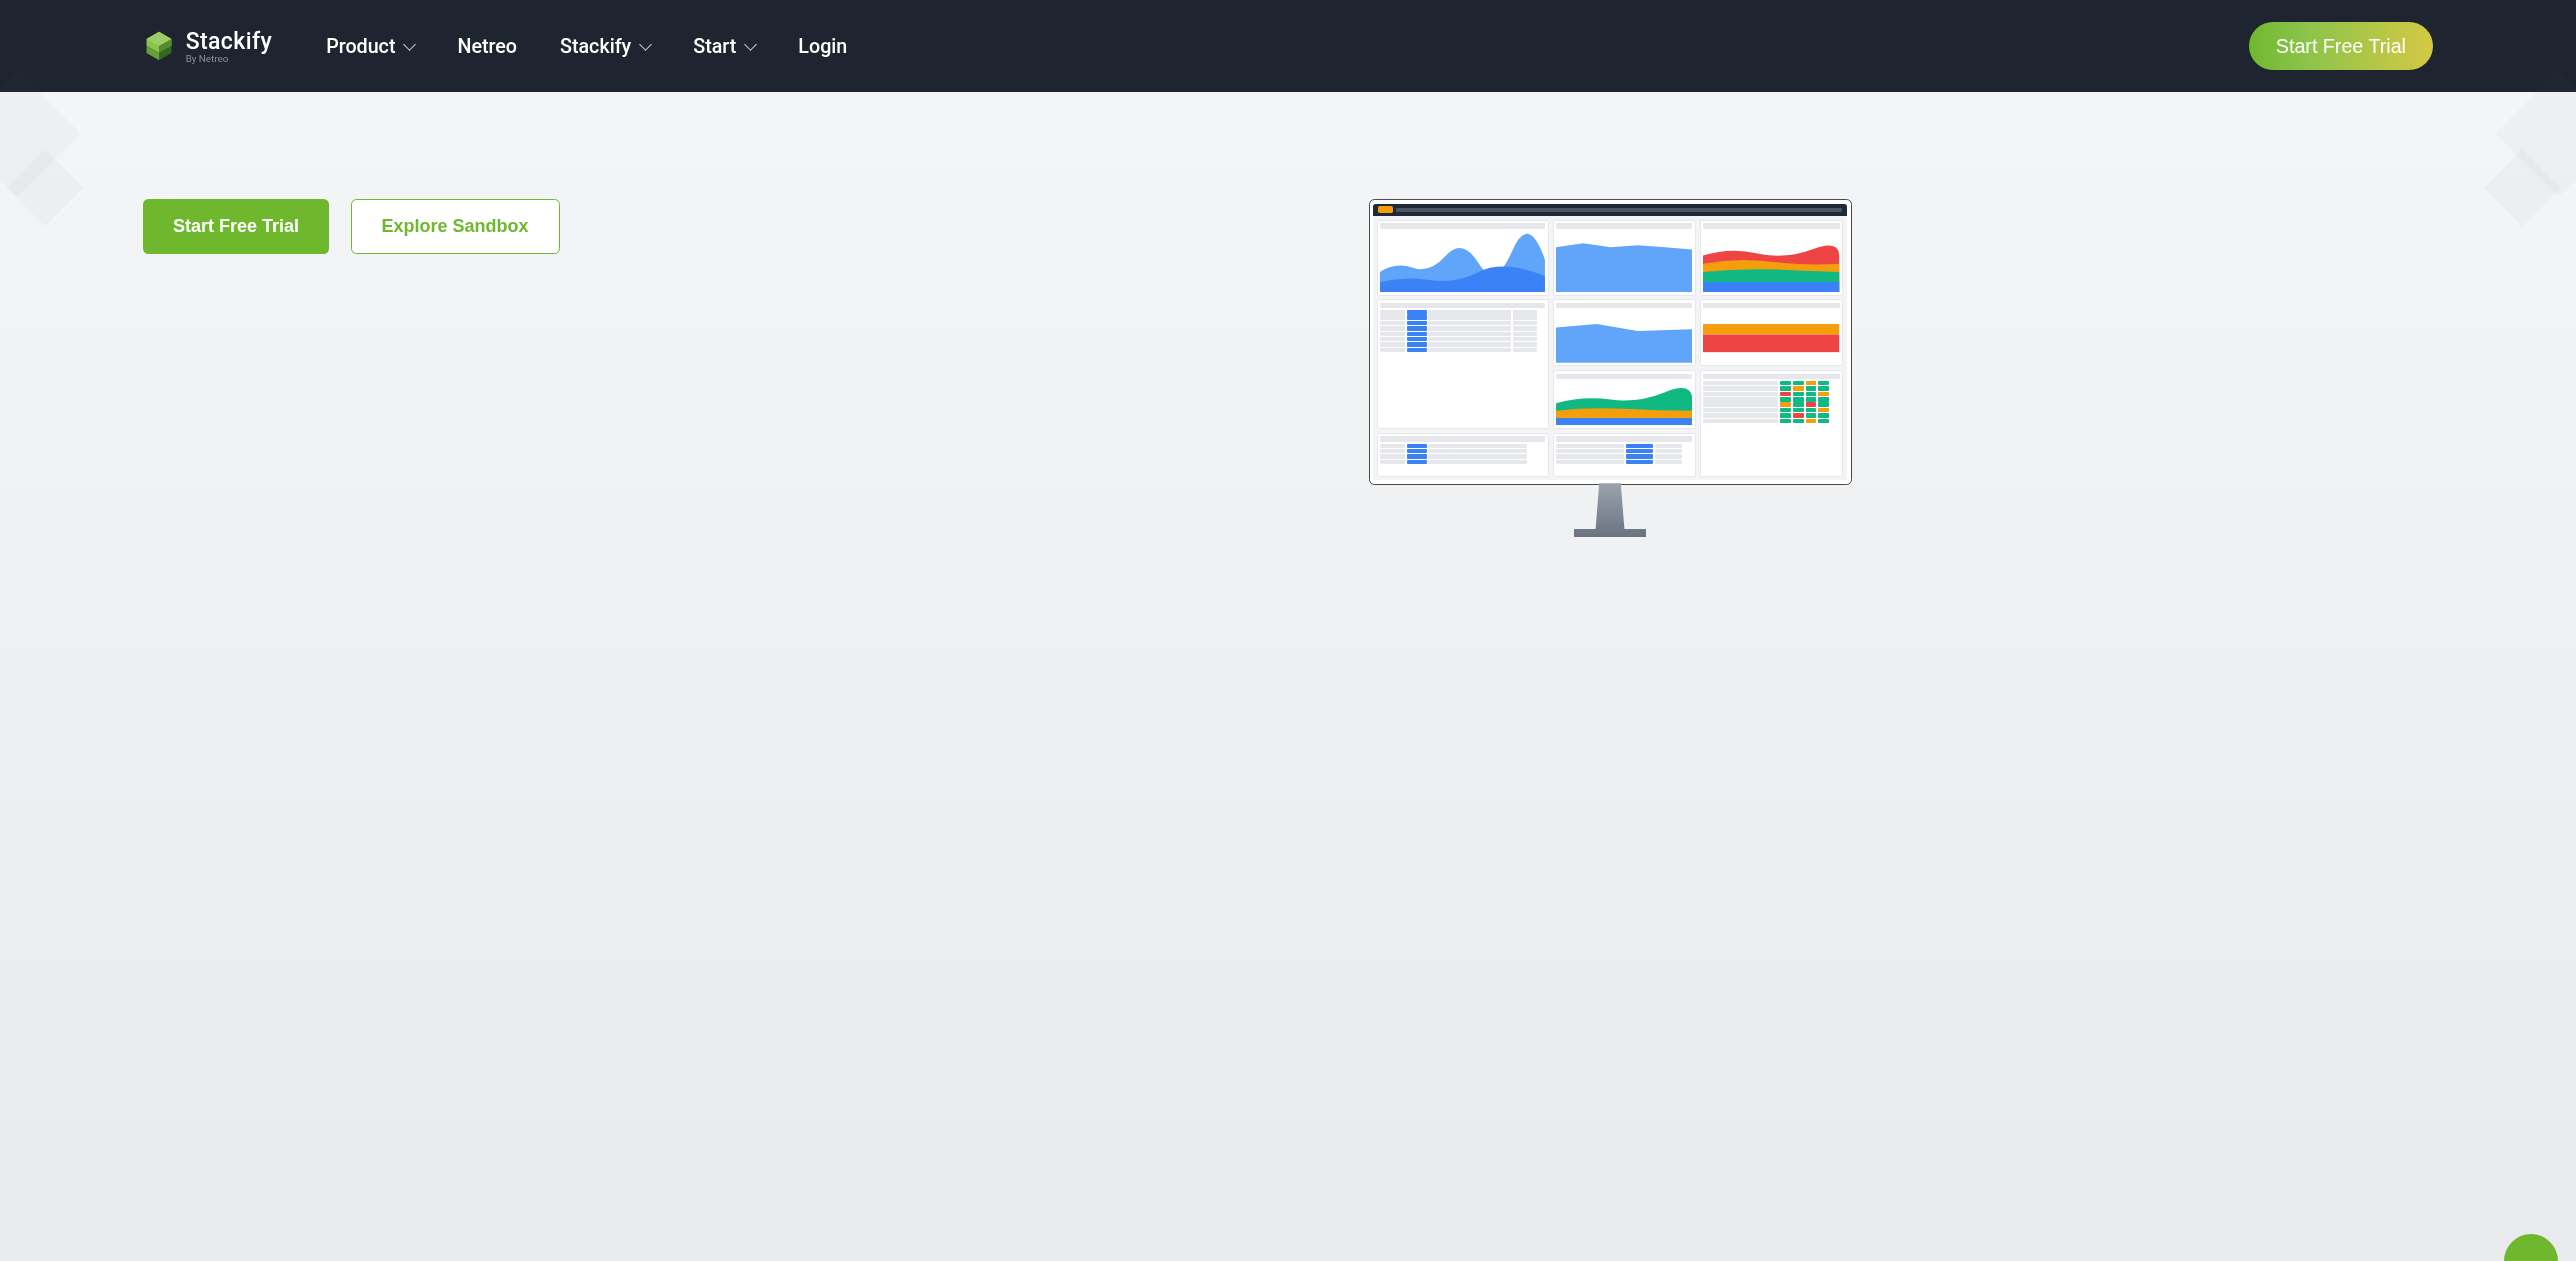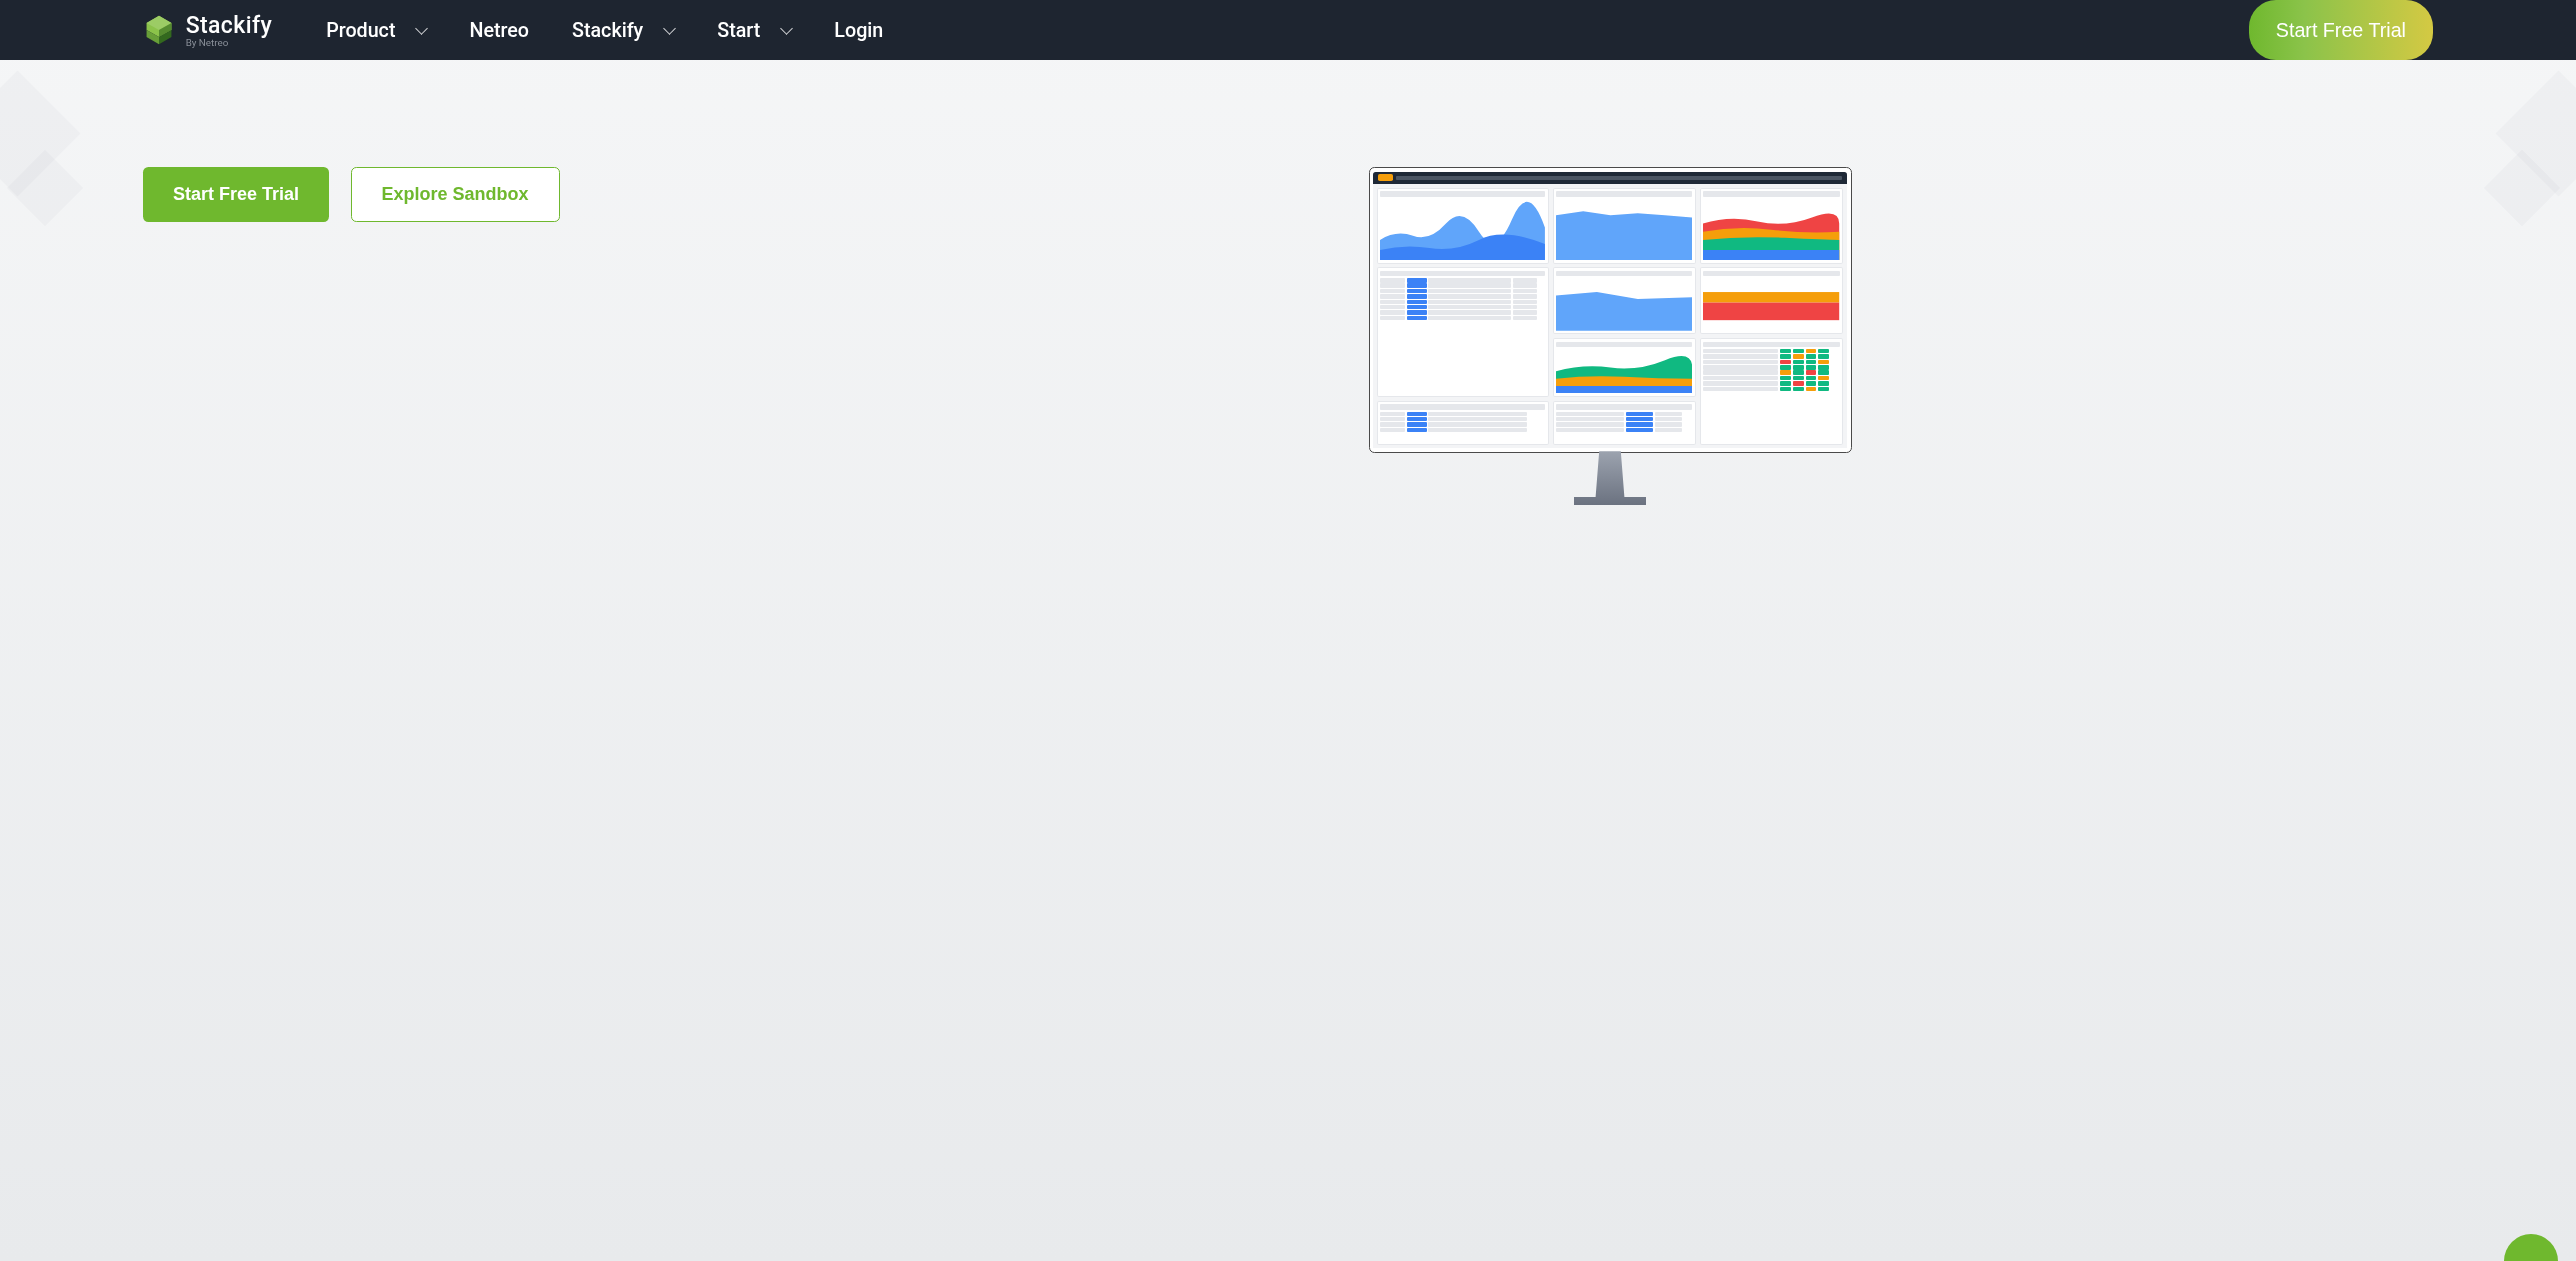--- a/index.html
+++ b/index.html
@@ -1,26 +1,26 @@
 <!DOCTYPE html>
 <html style="font-size:14.3px"><head>
 <meta charset="utf-8">
 <style>
 * { margin: 0; padding: 0; box-sizing: border-box; }
 body { font-family: -apple-system, BlinkMacSystemFont, 'Segoe UI', Roboto, sans-serif; background: linear-gradient(180deg, #f5f6f7 0%, #e8eaec 100%); min-height: 100vh; overflow-x: hidden; }
 
 
-.header { background: #1e2530; height: 60px; display: flex; padding: 0 143px; }
+.header { background: #1e2530; height: 92px; display: flex; align-items: center; padding: 0 143px; }
 .logo-wrap { display: flex; align-items: center; gap: 10.7px; margin-right: 54px; }
 .logo-cube { width: 32px; height: 32px; position: relative; }
 .logo-text { display: flex; flex-direction: column; }
 .logo-brand { color: #fff; font-size: 23px; font-weight: 500; letter-spacing: 0.4px; }
 .logo-sub { color: #8a9099; font-size: 9.8px; margin-top: -1.8px; }
 .nav { display: flex; align-items: center; gap: 43px; flex: 1; }
-.nav-item { color: #fff; font-size: 19.7px; font-weight: 500; display: flex; align-items: center; gap: 22px; cursor: pointer; }
+.nav-item { color: #fff; font-size: 19.7px; font-weight: 500; display: flex; align-items: center; gap: 10px; cursor: pointer; }
 .chevron { width: 9px; height: 9px; border-right: 1.8px solid #fff; border-bottom: 1.8px solid #fff; transform: rotate(45deg); margin-top: -3.6px; opacity: 0.8; }
 .cta-btn { background: linear-gradient(90deg, #6fb82e 0%, #8bc34a 30%, #d4c943 100%); color: #fff; font-size: 19.7px; font-weight: 500; padding: 12.5px 27px; border-radius: 27px; border: none; cursor: pointer; }
 
 
 .hero { display: flex; padding: 107px 143px 54px; gap: 54px; align-items: flex-start; position: relative; }
 .hero-left { flex: 1; max-width: 590px; }
 .hero-title { font-size: 61px; font-weight: 700; color: #6fb82e; line-height: 1.15; margin-bottom: 36px; }
 .hero-desc { font-size: 20.6px; color: #3a3a3a; line-height: 1.55; margin-bottom: 45px; }
 .hero-actions { display: flex; gap: 21.5px; }
 .btn-primary { background: #6fb82e; color: #fff; font-size: 18px; font-weight: 600; padding: 16px 30px; border: none; border-radius: 5.4px; cursor: pointer; }

